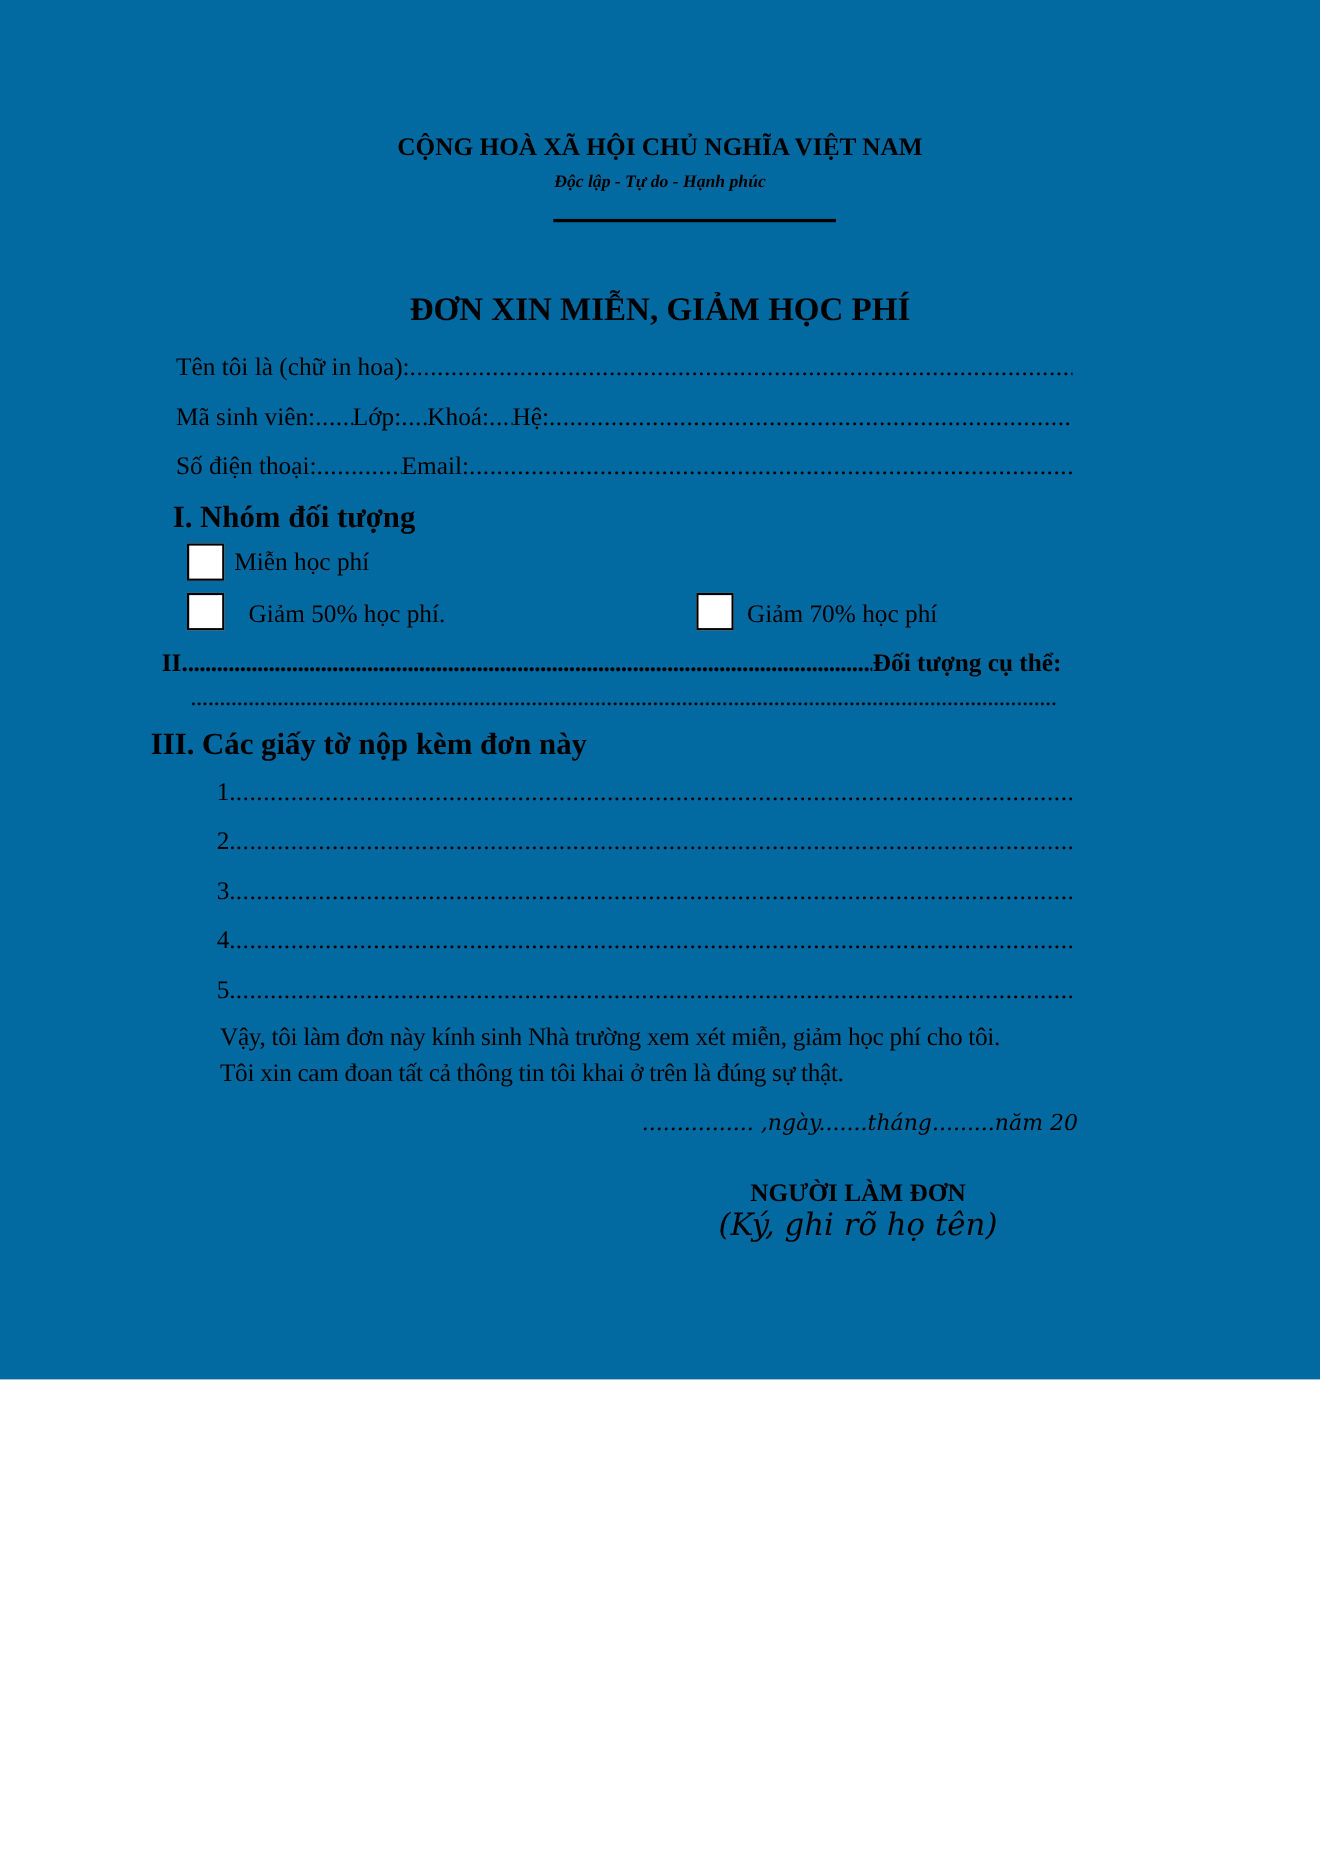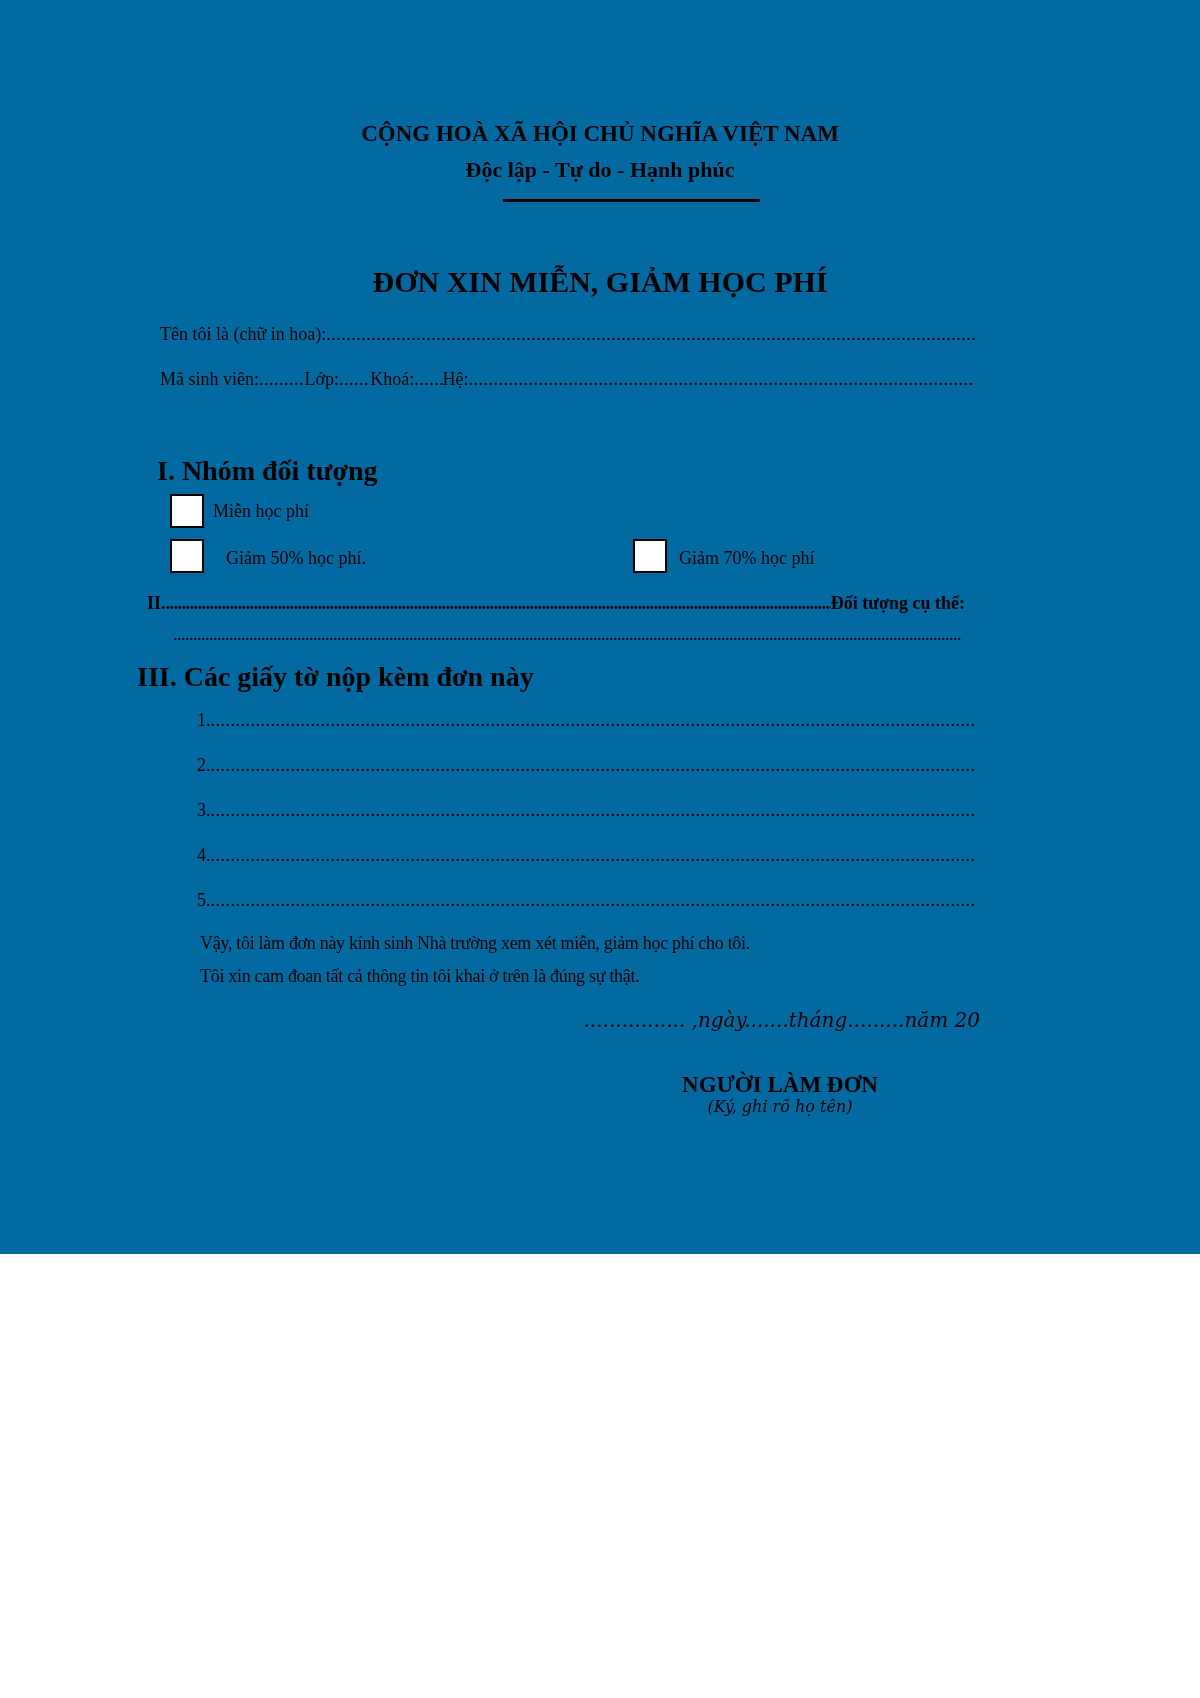--- a/index.html
+++ b/index.html
@@ -25,36 +25,37 @@
     .abs { position: absolute; white-space: nowrap; }
     .bold { font-weight: bold; }
     .italic { font-style: italic; }
     .nation {
       left: 0; width: 1200px; top: 121px;
       font-size: 23px; font-weight: bold;
       text-align: center;
     }
     .motto {
       left: 0; width: 1200px; top: 157px;
-      font-size: 22px; font-weight: bold;
+      font-size: 16px; font-weight: bold;
       text-align: center;
+      font-style: italic;
     }
     .motto-rule {
       position: absolute;
       left: 503px; top: 199px;
       width: 257px; height: 3px;
       background: #000;
     }
     .doc-title {
       left: 0; width: 1200px; top: 265px;
       font-size: 30px; font-weight: bold;
       text-align: center;
     }
     .line {
-      font-size: 18px;
+      font-size: 23px;
       line-height: 28px;
       display: flex;
       align-items: baseline;
     }
     .fill {
       flex: 1 1 auto;
       overflow: hidden;
       white-space: nowrap;
       letter-spacing: 0.5px;
     }
@@ -107,20 +108,26 @@
     <span>Mã sinh viên:</span>
     <span class="fixed-fill" style="width:158px;"></span>
     <span>Lớp:</span>
     <span class="fixed-fill" style="width:109px;"></span>
     <span>Khoá:</span>
     <span class="fixed-fill" style="width:98px;"></span>
     <span>Hệ:</span>
     <span class="fill"></span>
   </div>
 
+  <div class="abs line" style="left:160px; top:410px; width:815px;">
+    <span>Số điện thoại:</span>
+    <span class="fixed-fill" style="width:310px;"></span>
+    <span>Email:</span>
+    <span class="fill"></span>
+  </div>
 
   <div class="abs sec-heading" style="left:157px; top:455px;">I.  Nhóm đối tượng</div>
 
   <div class="checkbox" style="left:170px; top:494px;"></div>
   <div class="abs line" style="left:213px; top:497px;">Miễn học phí</div>
 
   <div class="checkbox" style="left:170px; top:539px;"></div>
   <div class="abs line" style="left:226px; top:544px;">Giảm 50% học phí.</div>
 
   <div class="checkbox" style="left:633px; top:539px;"></div>
@@ -156,15 +163,15 @@
   <div class="abs line" style="left:197px; top:886px; width:778px;">
     <span class="num">5.</span>
     <span class="fill"></span>
   </div>
 
   <div class="abs line" style="left:200px; top:929px; letter-spacing:-0.3px;">Vậy, tôi làm đơn này kính sinh Nhà trường xem xét miễn, giảm học phí cho tôi.</div>
   <div class="abs line" style="left:200px; top:962px; letter-spacing:-0.3px;">Tôi xin cam đoan tất cả thông tin tôi khai ở trên là đúng sự thật.</div>
 
   <div class="abs line italic" style="left:577px; top:1006px; width:403px; justify-content:flex-end; font-family:'DejaVu Serif', serif; font-size:20px;">................ ,ngày.......tháng.........năm 20</div>
   <div class="abs bold" style="left:630px; width:300px; top:1050px; font-size:23px; text-align:center;margin-top:22px;">NGƯỜI LÀM ĐƠN</div>
-  <div class="abs italic" style="left:630px; width:300px; top:1097px; font-size:16px; text-align:center; font-family:'DejaVu Serif', serif;">(Ký, ghi rõ họ tên)</div>
+  <div class="abs italic" style="left:630px; width:300px; top:1097px; font-size:28px; text-align:center; font-family:'DejaVu Serif', serif;">(Ký, ghi rõ họ tên)</div>
 
 </div>
 
 </body></html>

